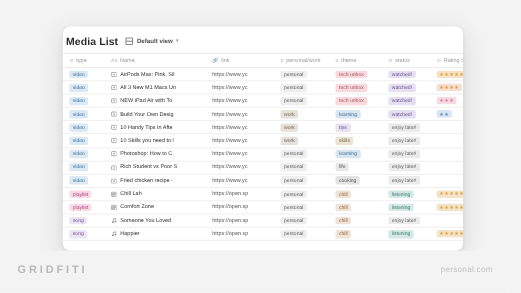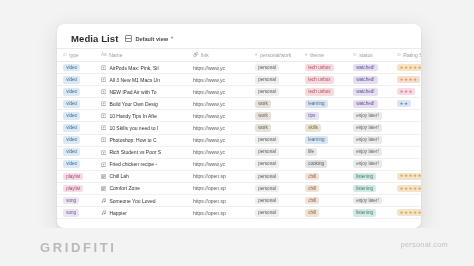--- a/index.html
+++ b/index.html
@@ -13,21 +13,21 @@
 
   
   .card{
     position:absolute;left:57px;top:24px;width:364px;height:204px;
     background:#ffffff;border-radius:7px;
     box-shadow:0 6px 22px rgba(40,40,60,.13),0 1px 3px rgba(40,40,60,.08);
     overflow:hidden;
   }
 
   
-  .card-head{padding:9px 0 4px 14px;display:flex;align-items:baseline;gap:7px;}
+  .card-head{padding:9px 0 4px 3px;display:flex;align-items:baseline;gap:7px;}
   .db-title{font-size:9.5px;font-weight:700;color:#2b2b2b;letter-spacing:.1px;}
   .view-chip{display:flex;align-items:center;gap:3px;font-size:5.6px;color:#4a4a4a;font-weight:600;}
   .view-ico{display:inline-block;width:5px;height:5px;border:.7px solid #8a8a8a;border-radius:1px;position:relative;}
   .view-ico:after{content:"";position:absolute;left:0;top:1.6px;width:5px;height:.7px;background:#8a8a8a;}
   .caret{font-size:4.6px;color:#8d8d8d;line-height:1;}
 
   
   .tbl{width:100%;border-collapse:collapse;table-layout:fixed;}
   .tbl th,.tbl td{padding:0;text-align:left;vertical-align:middle;}
   thead th{
@@ -76,21 +76,21 @@
   .s-bg5{background:#f3e3c8;color:#dfa447;}
 
   
   .nico{flex:0 0 auto;width:5.4px;height:5.4px;color:#6d6d6d;}
   .nico svg{display:block;width:5.4px;height:5.4px;}
   .ntext{overflow:hidden;text-overflow:clip;white-space:nowrap;color:#2f2f33;}
   .lnk{color:#5a5a5f;}
 
   
   .footer{position:absolute;left:0;bottom:0;width:474px;height:38px;background:#f3f3f3;}
-  .brand{position:absolute;left:40px;top:12px;font-size:13px;letter-spacing:2.6px;color:#b9b9b9;font-weight:600;}
+  .brand{position:absolute;left:16px;top:12px;font-size:10px;letter-spacing:2.6px;color:#b9b9b9;font-weight:600;}
   .site{position:absolute;right:26px;top:12px;font-size:7.5px;color:#c3c3c3;letter-spacing:.2px;}
 </style>
 </head>
 <body>
 
 <div class="stage">
 
   <div class="card">
 
     <div class="card-head">

